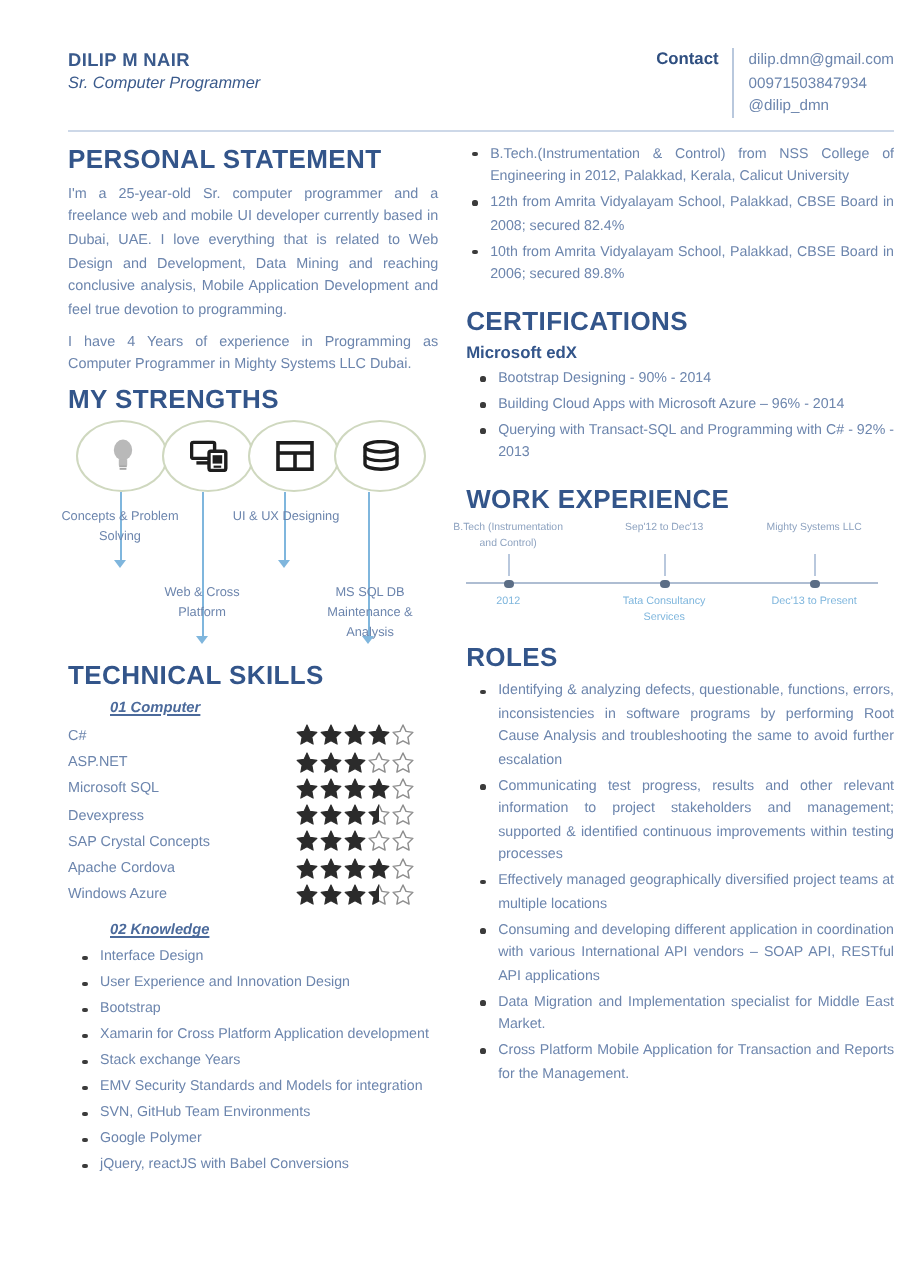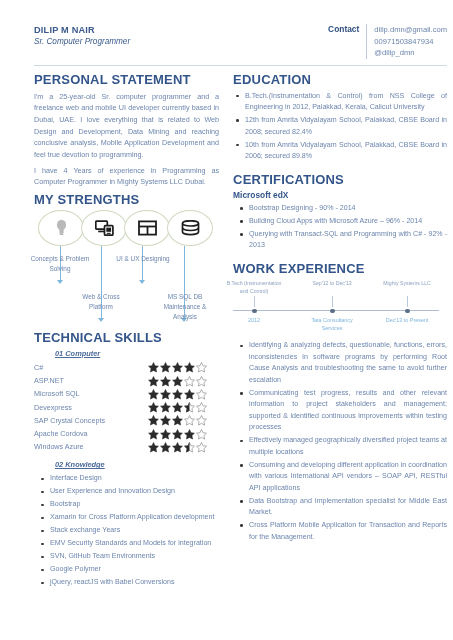--- a/index.html
+++ b/index.html
@@ -581,21 +581,20 @@
           <li>Stack exchange Years</li>
           <li>EMV Security Standards and Models for integration</li>
           <li>SVN, GitHub Team Environments</li>
           <li>Google Polymer</li>
           <li>jQuery, reactJS with Babel Conversions</li>
         </ul>
     </div>
 
     <div class="col-right">
 
-      <h2 class="sec">EDUCATION</h2>
       <ul class="bul" id="education-list">
           <li>B.Tech.(Instrumentation &amp; Control) from NSS College of Engineering in 2012, Palakkad, Kerala, Calicut University</li>
           <li>12th from Amrita Vidyalayam School, Palakkad, CBSE Board in 2008; secured 82.4%</li>
           <li>10th from Amrita Vidyalayam School, Palakkad, CBSE Board in 2006; secured 89.8%</li>
         </ul>
 
       <div class="spacer-8"></div>
       <h2 class="sec tight">CERTIFICATIONS</h2>
       <h3 class="subsec">Microsoft edX</h3>
       <ul class="bul indent" id="certifications-list">
@@ -620,23 +619,24 @@
         <div class="tl-dot" style="left:97px;"></div>
         <div class="tl-dn" style="left:68px;">Tata Consultancy Services</div>
 
         <div class="tl-up" style="left:145px;">Mighty Systems LLC</div>
         <div class="tl-stem" style="left:174px; top:16px; height:11px;"></div>
         <div class="tl-dot" style="left:172px;"></div>
         <div class="tl-dn" style="left:143px;">Dec'13 to Present</div>
       </div>
 
       <div class="spacer-4"></div>
+      <h2 class="sec">ROLES</h2>
       <ul class="bul indent" id="roles-list">
           <li>Identifying &amp; analyzing defects, questionable, functions, errors, inconsistencies in software programs by performing Root Cause Analysis and troubleshooting the same to avoid further escalation</li>
           <li>Communicating test progress, results and other relevant information to project stakeholders and management; supported &amp; identified continuous improvements within testing processes</li>
           <li>Effectively managed geographically diversified project teams at multiple locations</li>
           <li>Consuming and developing different application in coordination with various International API vendors – SOAP API, RESTful API applications</li>
-          <li>Data Bootstrap and Implementation specialist for Middle East Market.</li>
+          <li>Data Migration and Implementation specialist for Middle East Market.</li>
           <li>Cross Platform Mobile Application for Transaction and Reports for the Management.</li>
         </ul>
     </div>
   </div>
 </div>
 
 </body></html>

